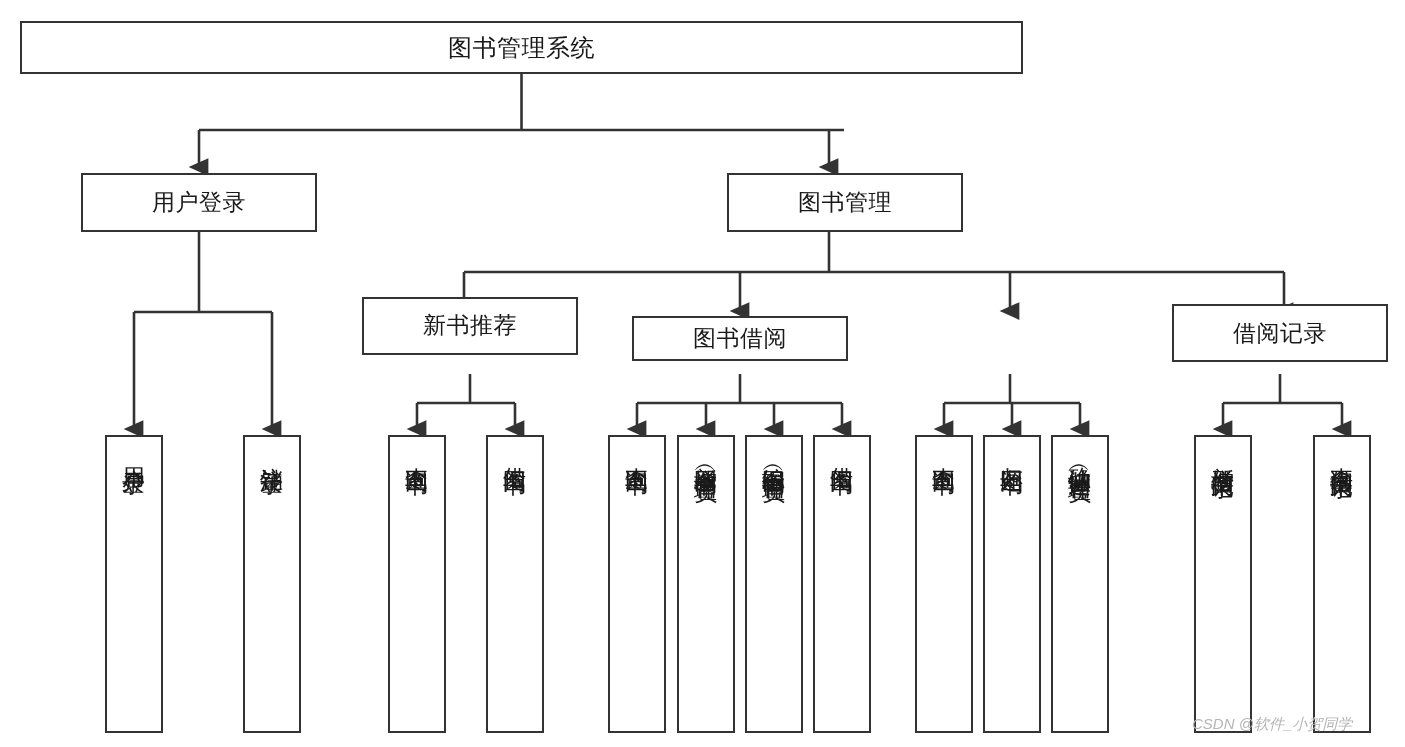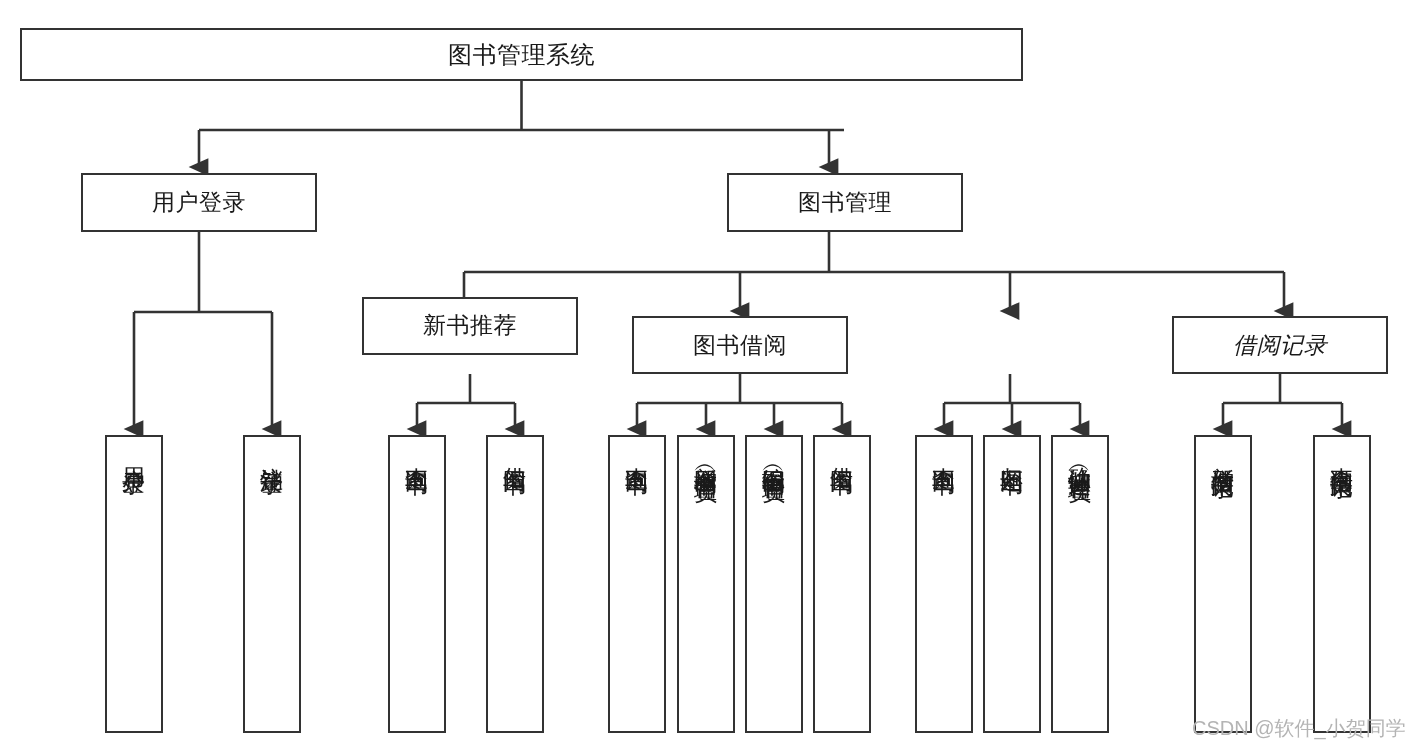--- a/index.html
+++ b/index.html
@@ -55,24 +55,25 @@
     padding-top: 12px;
   }
   .node.vertical .node-label {
     writing-mode: vertical-rl;
     text-orientation: upright;
     font-size: 23px;
     letter-spacing: 2px;
   }
   .watermark {
     position: absolute;
-    font-size: 20px;
+    font-size: 15px;
     color: #b4b4b4;
     white-space: nowrap;
     font-family: "Liberation Sans", "DejaVu Sans", sans-serif;
+    font-style: italic;
   }
 </style>
 </head>
 <body>
 
 <div id="diagram-root">
 
   <svg class="edges" viewBox="0 0 1405 747" width="1405" height="747">
     <defs>
       <marker id="arrowhead" markerWidth="9" markerHeight="9" refX="3.4" refY="4.2" orient="auto" markerUnits="strokeWidth">
@@ -116,38 +117,38 @@
       <path d="M1012,403 L1012,428" marker-end="url(#arrowhead)"></path>
       <path d="M1080,403 L1080,428" marker-end="url(#arrowhead)"></path>
 
       <path d="M1280,374 L1280,403"></path>
       <path d="M1223,403 L1342,403"></path>
       <path d="M1223,403 L1223,428" marker-end="url(#arrowhead)"></path>
       <path d="M1342,403 L1342,428" marker-end="url(#arrowhead)"></path>
     </g>
   </svg>
 
-  <div class="node root horizontal" style="left: 20px; top: 28px; width: 1003px; height: 53px;">
+  <div class="node root horizontal" style="left: 20px; top: 21px; width: 1003px; height: 53px;">
     <span class="node-label">图书管理系统</span>
   </div>
 
   <div class="node horizontal" style="left: 81px; top: 173px; width: 236px; height: 59px;">
     <span class="node-label">用户登录</span>
   </div>
   <div class="node horizontal" style="left: 727px; top: 173px; width: 236px; height: 59px;">
     <span class="node-label">图书管理</span>
   </div>
 
   <div class="node horizontal" style="left: 362px; top: 297px; width: 216px; height: 58px; font-family: Liberation Serif, serif;">
     <span class="node-label">新书推荐</span>
   </div>
-  <div class="node horizontal" style="left: 632px; top: 316px; width: 216px; height: 58px;">
+  <div class="node horizontal" style="left: 632px; top: 316px; width: 216px; height: 45px;">
     <span class="node-label">图书借阅</span>
   </div>
-  <div class="node horizontal" style="left: 1172px; top: 316px; width: 216px; height: 58px; font-style: italic;">
+  <div class="node horizontal" style="left: 1172px; top: 304px; width: 216px; height: 58px;">
     <span class="node-label">借阅记录</span>
   </div>
 
   <div class="node vertical" style="left: 105px; top: 435px; width: 58px; height: 298px;">
     <span class="node-label">用户登录</span>
   </div>
   <div class="node vertical" style="left: 243px; top: 435px; width: 58px; height: 298px;">
     <span class="node-label">注销登录</span>
   </div>
   <div class="node vertical" style="left: 388px; top: 435px; width: 58px; height: 298px;">

